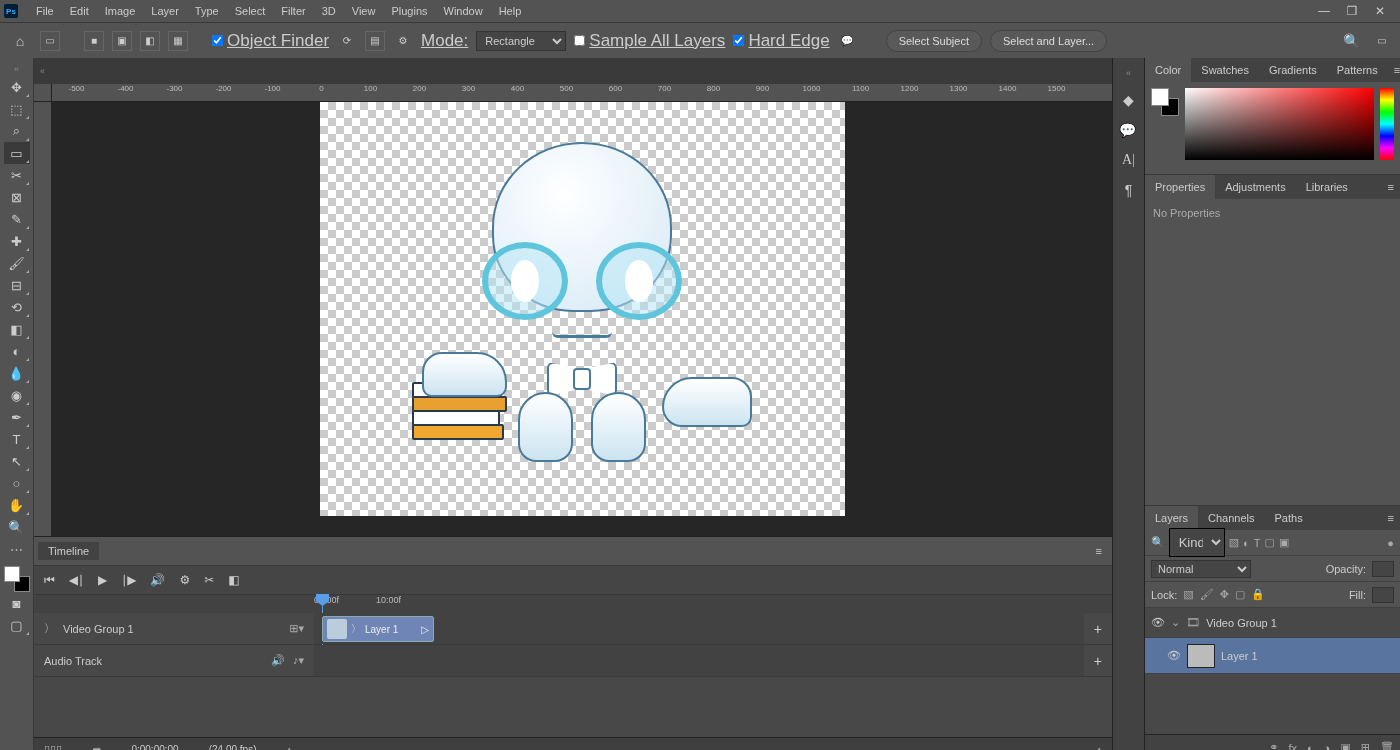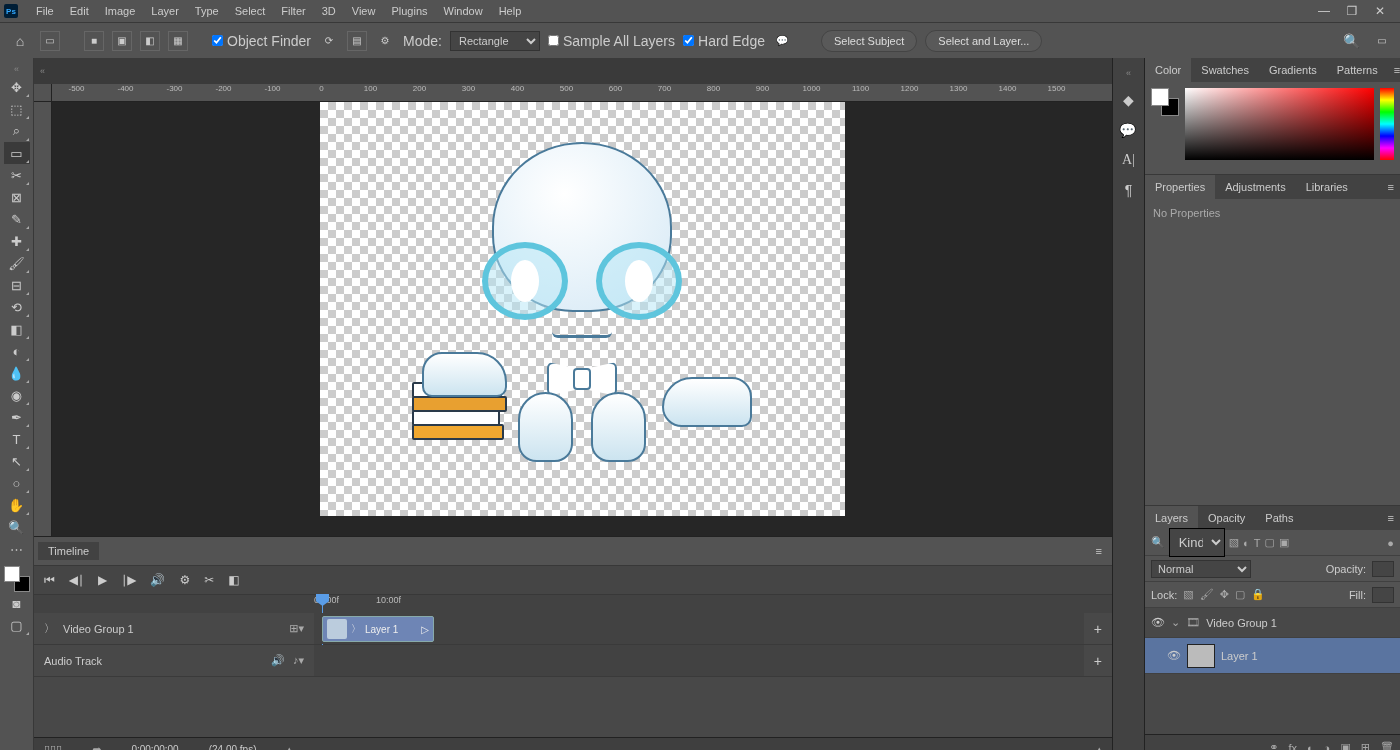--- a/index.html
+++ b/index.html
@@ -5,21 +5,21 @@
 * { margin: 0; padding: 0; box-sizing: border-box; font-family: 'Segoe UI', Tahoma, sans-serif; user-select: none; }
 body { width: 1400px; height: 750px; background: #323232; color: #ccc; font-size: 11px; overflow: hidden; }
 .menubar { height: 22px; background: #535353; display: flex; align-items: center; padding: 0 4px; }
 .ps-logo { width: 14px; height: 14px; background: #001e36; color: #31a8ff; display: flex; align-items: center; justify-content: center; font-size: 8px; font-weight: bold; margin-right: 10px; border-radius: 2px; }
 .menu-item { padding: 0 8px; height: 100%; display: flex; align-items: center; cursor: pointer; }
 .window-controls { margin-left: auto; display: flex; gap: 12px; padding-right: 8px; }
 .win-btn { width: 16px; height: 16px; display: flex; align-items: center; justify-content: center; font-size: 12px; cursor: pointer; }
 .options-bar { height: 36px; background: #535353; border-top: 1px solid #383838; display: flex; align-items: center; padding: 0 8px; gap: 8px; }
 .home-icon { width: 24px; height: 24px; display: flex; align-items: center; justify-content: center; font-size: 14px; }
 .opt-btn { width: 20px; height: 20px; border: 1px solid #666; display: flex; align-items: center; justify-content: center; font-size: 10px; cursor: pointer; }
-.opt-label { font-size: 14px; }
+.opt-label { font-size: 17px; text-decoration: underline; }
 .checkbox { display: flex; align-items: center; gap: 4px; }
 .checkbox input { width: 11px; height: 11px; }
 .mode-select { background: #454545; border: 1px solid #333; color: #ccc; padding: 2px 4px; width: 90px; height: 20px; font-size: 11px; }
 .main-btn { background: #595959; border: 1px solid #444; color: #ddd; padding: 4px 12px; cursor: pointer; font-size: 11px; border-radius: 11px; }
 .main-area { display: flex; height: 703px; }
 .left-tools { width: 34px; background: #535353; border-right: 1px solid #383838; display: flex; flex-direction: column; align-items: center; padding-top: 4px; }
 .tool { width: 26px; height: 22px; display: flex; align-items: center; justify-content: center; font-size: 13px; cursor: pointer; position: relative; }
 .tool.active { background: #3a3a3a; }
 .tool-corner { position: absolute; bottom: 1px; right: 1px; width: 0; height: 0; border-left: 3px solid transparent; border-bottom: 3px solid #aaa; }
 .color-swatches { margin-top: 6px; position: relative; width: 26px; height: 26px; }
@@ -369,21 +369,21 @@
         <div class="panel-menu">≡</div>
       </div>
       <div class="props-body">
         <span>No Properties</span>
       </div>
     </div>
 
     <div class="panel-section layers-panel-flex">
       <div class="panel-tabs">
         <div class="panel-tab active">Layers</div>
-        <div class="panel-tab">Opacity</div>
+        <div class="panel-tab">Channels</div>
         <div class="panel-tab">Paths</div>
         <div class="panel-menu">≡</div>
       </div>
       <div class="layers-filter-row">
         <span class="mini-icon">🔍</span>
         <select class="sel-small"><option>Kind</option></select>
         <span class="mini-icon">▧</span>
         <span class="mini-icon">◐</span>
         <span class="mini-icon">T</span>
         <span class="mini-icon">▢</span>

